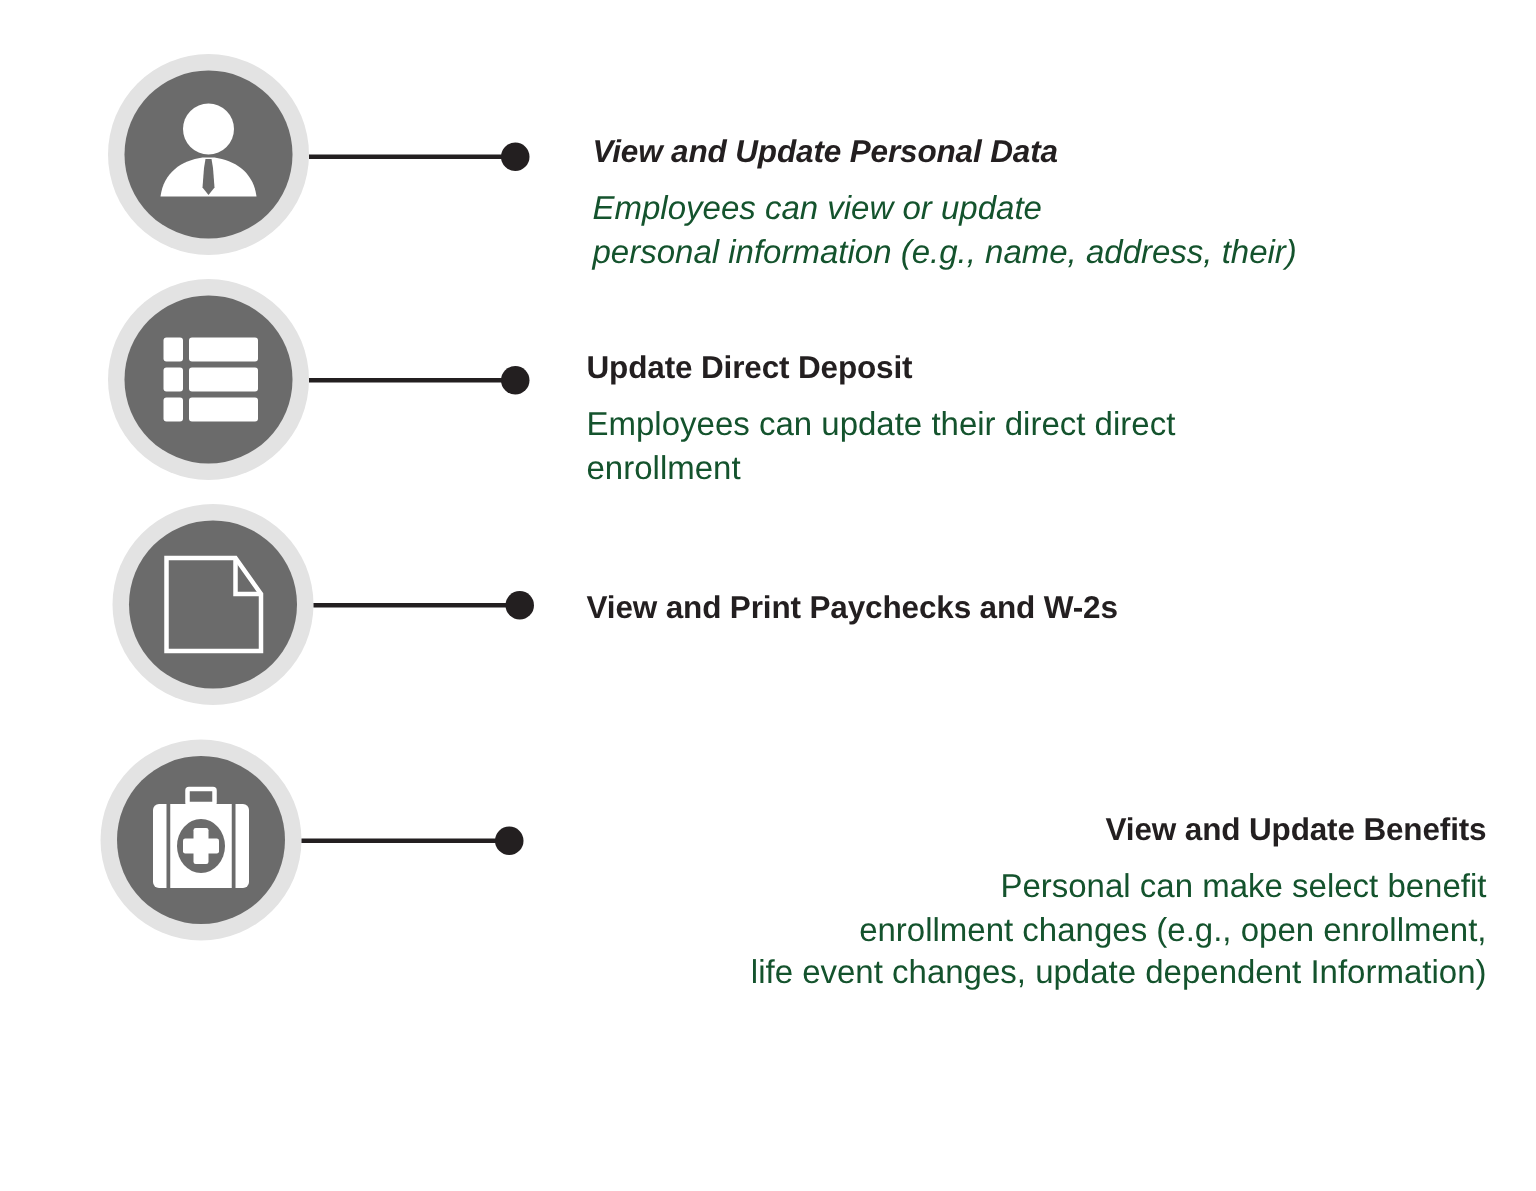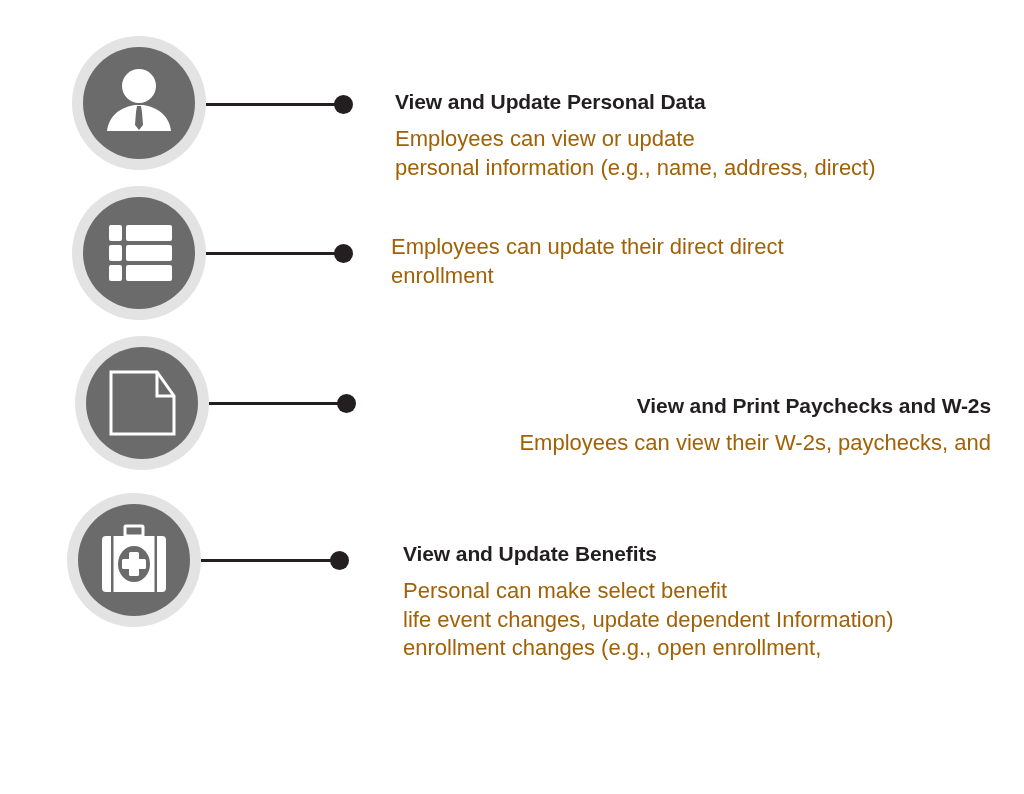--- a/index.html
+++ b/index.html
@@ -56,108 +56,108 @@
       font-weight: bold;
       font-size: 21px;
       line-height: 26px;
       color: #231f20;
       margin: 0 0 10px 0;
       letter-spacing: -0.1px;
     }
     .desc {
       font-size: 22px;
       line-height: 28.5px;
-      color: #a16207;
+      color: #14532d;
       margin: 0;
     }
     .desc span { display: block; white-space: nowrap; }
   </style>
 </head>
 <body>
 
 <div class="item">
   <div class="circle-outer" style="left:72px; top:36px;">
     <div class="circle-inner">
       <svg width="80" height="80" viewBox="0 0 80 80">
         <circle cx="40" cy="23" r="17" fill="#ffffff"></circle>
         <path d="M8 68 C10 52 22 44 36 42 L44 42 C58 44 70 52 72 68 Z" fill="#ffffff"></path>
         <path d="M38 43 L42 43 L43 49 L44 62 L40 67 L36 62 L37 49 Z" fill="#6b6b6b"></path>
       </svg>
     </div>
   </div>
   <div class="connector" style="left:206px; top:103px; width:130px;"></div>
   <div class="dot" style="left:334px; top:95px;"></div>
-  <div class="text-block" style="left:395px; top:89px;">
+  <div class="text-block" style="left:395px; top:89px;font-style:italic;">
     <div class="title">View and Update Personal Data</div>
     <div class="desc">
       <span>Employees can view or update</span>
-      <span>personal information (e.g., name, address, direct)</span>
+      <span>personal information (e.g., name, address, their)</span>
     </div>
   </div>
 </div>
 
 <div class="item">
   <div class="circle-outer" style="left:72px; top:186px;">
     <div class="circle-inner">
       <svg width="80" height="80" viewBox="0 0 80 80">
         <rect x="10" y="12" width="13" height="16" rx="2" fill="#ffffff"></rect>
         <rect x="27" y="12" width="46" height="16" rx="2" fill="#ffffff"></rect>
         <rect x="10" y="32" width="13" height="16" rx="2" fill="#ffffff"></rect>
         <rect x="27" y="32" width="46" height="16" rx="2" fill="#ffffff"></rect>
         <rect x="10" y="52" width="13" height="16" rx="2" fill="#ffffff"></rect>
         <rect x="27" y="52" width="46" height="16" rx="2" fill="#ffffff"></rect>
       </svg>
     </div>
   </div>
   <div class="connector" style="left:206px; top:252px; width:130px;"></div>
   <div class="dot" style="left:334px; top:244px;"></div>
   <div class="text-block" style="left:391px; top:233px;">
+    <div class="title">Update Direct Deposit</div>
     <div class="desc">
       <span>Employees can update their direct direct</span>
       <span>enrollment</span>
     </div>
   </div>
 </div>
 
 <div class="item">
   <div class="circle-outer" style="left:75px; top:336px;">
     <div class="circle-inner">
       <svg width="80" height="80" viewBox="0 0 80 80">
         <path d="M9 9 L55 9 L72 33 L72 71 L9 71 Z" fill="none" stroke="#ffffff" stroke-width="3"></path>
         <path d="M55 9 L55 33 L72 33" fill="none" stroke="#ffffff" stroke-width="3"></path>
       </svg>
     </div>
   </div>
   <div class="connector" style="left:209px; top:402px; width:130px;"></div>
   <div class="dot" style="left:337px; top:394px;"></div>
-  <div class="text-block" style="left:391px; top:393px;text-align:right;">
+  <div class="text-block" style="left:391px; top:393px;">
     <div class="title">View and Print Paychecks and W-2s</div>
     <div class="desc">
-      <span>Employees can view their W-2s, paychecks, and</span>
     </div>
   </div>
 </div>
 
 <div class="item">
   <div class="circle-outer" style="left:67px; top:493px;">
     <div class="circle-inner">
       <svg width="80" height="80" viewBox="0 0 80 80">
         <rect x="31" y="6" width="18" height="10" rx="1" fill="none" stroke="#ffffff" stroke-width="3"></rect>
         <rect x="8" y="16" width="64" height="56" rx="4" fill="#ffffff"></rect>
         <rect x="17" y="16" width="2.5" height="56" fill="#6b6b6b"></rect>
         <rect x="60.5" y="16" width="2.5" height="56" fill="#6b6b6b"></rect>
         <ellipse cx="40" cy="44" rx="16" ry="18" fill="#6b6b6b"></ellipse>
         <rect x="35" y="32" width="10" height="24" rx="1.5" fill="#ffffff"></rect>
         <rect x="28" y="39" width="24" height="10" rx="1.5" fill="#ffffff"></rect>
       </svg>
     </div>
   </div>
   <div class="connector" style="left:201px; top:559px; width:130px;"></div>
   <div class="dot" style="left:330px; top:551px;"></div>
-  <div class="text-block" style="left:403px; top:541px;">
+  <div class="text-block" style="left:391px; top:541px;text-align:right;">
     <div class="title">View and Update Benefits</div>
     <div class="desc">
       <span>Personal can make select benefit</span>
+      <span>enrollment changes (e.g., open enrollment,</span>
       <span>life event changes, update dependent Information)</span>
-      <span>enrollment changes (e.g., open enrollment,</span>
     </div>
   </div>
 </div>
 
 </body></html>

